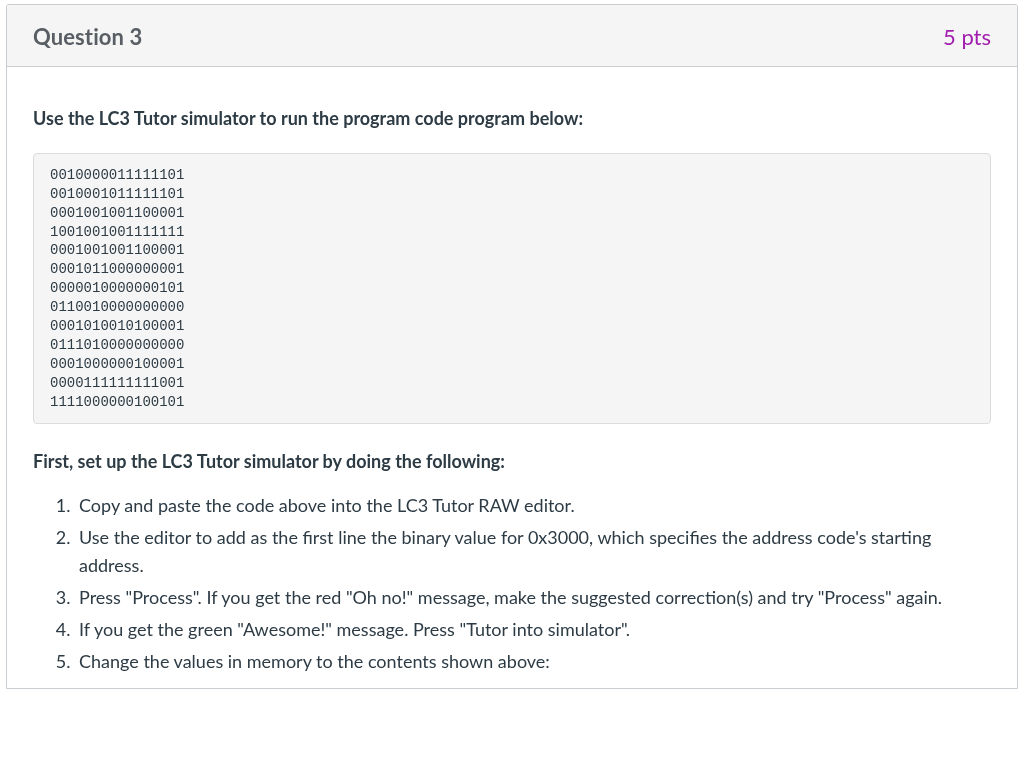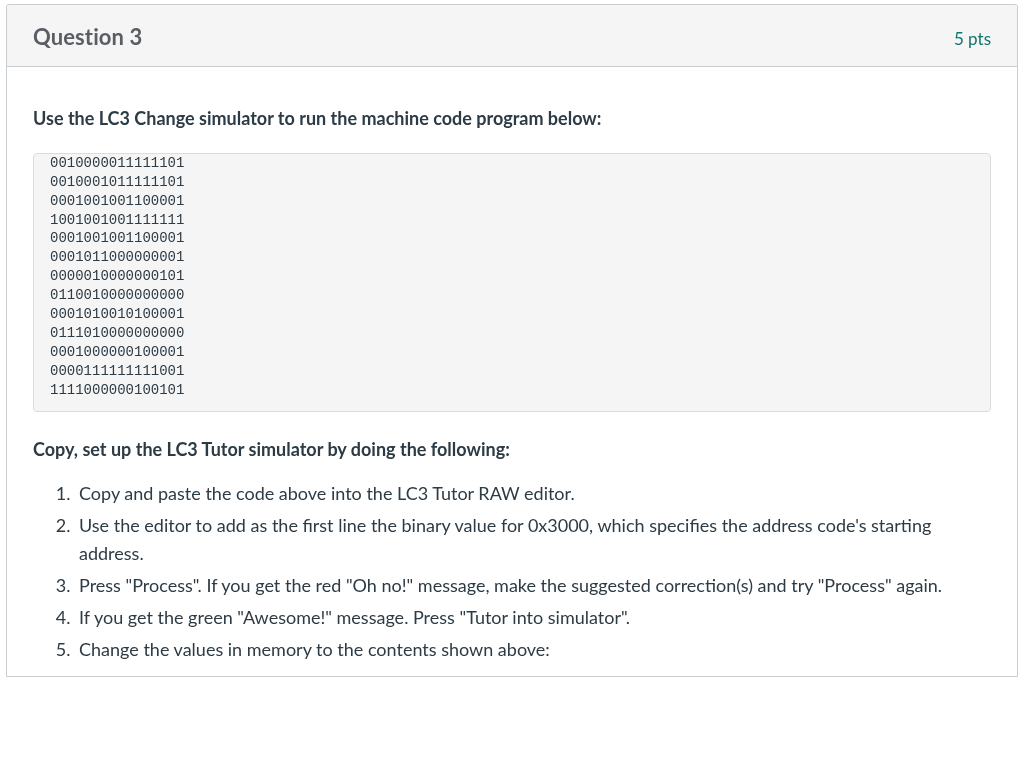--- a/index.html
+++ b/index.html
@@ -31,40 +31,40 @@
     border-bottom: 1px solid #c7cdd1;
     text-align: right;
   }
   .q-title {
     font-size: 22px;
     font-weight: 700;
     color: #595e64;
     letter-spacing: 0.1px;
   }
   .q-pts {
-    font-size: 17px;
-    color: #0f766e;
+    font-size: 22px;
+    color: #a21caf;
     font-weight: 400;
   }
   .card-body {
     padding: 38px 26px 0 26px;
     font-size: 18px;
     line-height: 1.55;
     color: #2d3b45;
   }
   .prompt {
     font-weight: 700;
     margin: 0 0 20px 0;
     font-size: 18px;
   }
   .code-block {
     background: #f5f5f5;
     border: 1px solid #dcdcdc;
     border-radius: 4px;
-    padding: 0 16px 12px 16px;
+    padding: 12px 16px 12px 16px;
     font-family: "Menlo", "Consolas", "Courier New", monospace;
     font-size: 14px;
     line-height: 1.35;
     color: #2d3b45;
     white-space: pre;
     margin: 0 0 24px 0;
     overflow: auto;
   }
   .sub-prompt {
     font-weight: 700;
@@ -85,35 +85,35 @@
 </head>
 <body>
 
 <div class="page">
   <div class="card">
     <div class="card-header">
       <div class="q-title">Question 3</div>
       <div class="q-pts">5 pts</div>
     </div>
     <div class="card-body">
-      <p class="prompt">Use the LC3 Change simulator to run the machine code program below:</p>
+      <p class="prompt">Use the LC3 Tutor simulator to run the program code program below:</p>
       <div class="code-block">0010000011111101
 0010001011111101
 0001001001100001
 1001001001111111
 0001001001100001
 0001011000000001
 0000010000000101
 0110010000000000
 0001010010100001
 0111010000000000
 0001000000100001
 0000111111111001
 1111000000100101</div>
-      <p class="sub-prompt">Copy, set up the LC3 Tutor simulator by doing the following:</p>
+      <p class="sub-prompt">First, set up the LC3 Tutor simulator by doing the following:</p>
       <ol class="steps">
         <li>Copy and paste the code above into the LC3 Tutor RAW editor.</li>
         <li>Use the editor to add as the first line the binary value for 0x3000, which specifies the address code's starting address.</li>
         <li>Press "Process". If you get the red "Oh no!" message, make the suggested correction(s) and try "Process" again.</li>
         <li>If you get the green "Awesome!" message. Press "Tutor into simulator".</li>
         <li>Change the values in memory to the contents shown above:</li>
       </ol>
     </div>
   </div>
 </div>

